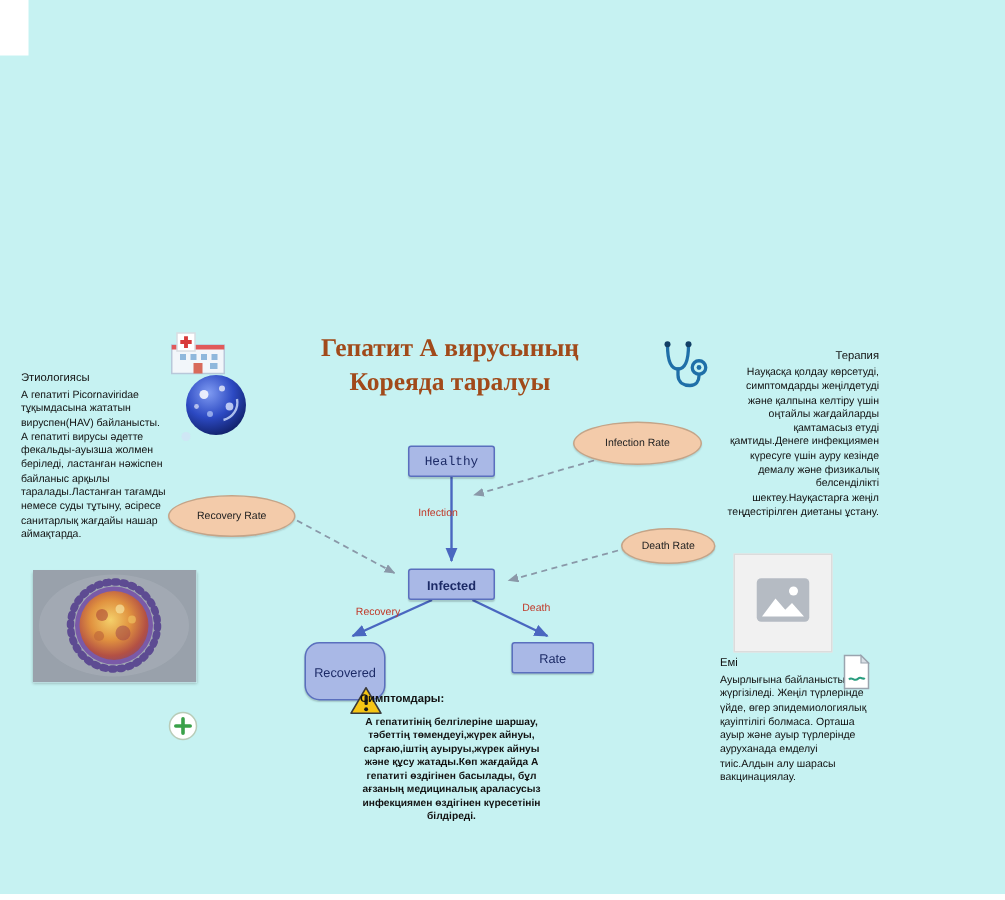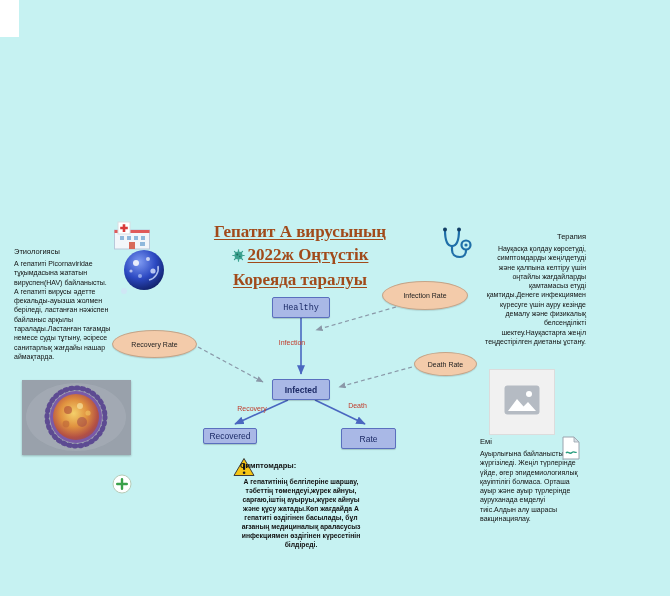--- a/index.html
+++ b/index.html
@@ -13,21 +13,21 @@
   .arrows { position:absolute; left:0; top:0; pointer-events:none; }
   .solid  { stroke:var(--arrow-solid,#4a67c0); stroke-width:1.6; }
   .dashed { stroke:var(--arrow-dashed,#8a98a8); stroke-width:1.2; stroke-dasharray:4 3; }
   .mkblue { fill:var(--arrow-solid,#4a67c0); }
   .mkgray { fill:var(--arrow-dashed,#8a98a8); }
 
   .title { position:absolute; left:185px; top:220px; width:230px; text-align:center;
            font-family:"Liberation Serif", serif; font-weight:bold; font-size:17px;
            color:var(--title,#a14a1a); }
   .title-line { line-height:23px; }
-  .title-line .u { text-decoration:underline; text-underline-offset:2px; }
+  .title-line .u { text-underline-offset:2px; }
   .title-icon { display:inline-block; vertical-align:-2px; margin-right:3px; }
 
   .node { position:absolute; display:flex; align-items:center; justify-content:center;
           background:var(--node-fill,#a9b8e6); border:1px solid var(--node-border,#5a6fbe);
           border-radius:2px; font-size:8.5px; color:var(--node-text,#1c2a66);
           box-shadow:0 1px 1px rgba(0,0,0,.18); }
   .oval { position:absolute; display:flex; align-items:center; justify-content:center;
           background:var(--oval-fill,#f3cbaa); border:1px solid var(--oval-border,#c4a488);
           border-radius:50%; font-size:7px; color:#222;
           box-shadow:0 1px 1px rgba(0,0,0,.12); }
@@ -63,34 +63,26 @@
     <line x1="301" y1="318" x2="301" y2="374" class="solid" marker-end="url(#mblue)"></line>
     <line x1="288" y1="400" x2="235" y2="424" class="solid" marker-end="url(#mblue)"></line>
     <line x1="315" y1="400" x2="365" y2="424" class="solid" marker-end="url(#mblue)"></line>
     <line x1="396" y1="307" x2="316" y2="330" class="dashed" marker-end="url(#mgray)"></line>
     <line x1="198" y1="347" x2="263" y2="382" class="dashed" marker-end="url(#mgray)"></line>
     <line x1="412" y1="367" x2="339" y2="387" class="dashed" marker-end="url(#mgray)"></line>
   </svg>
 
   <div class="title">
     <div class="title-line"><span class="u">Гепатит А вирусының</span></div>
-    <div class="title-line"><span class="title-icon"><svg width="13" height="13" viewBox="0 0 13 13">
-            <g stroke="#3aa18f" stroke-width="1.2" stroke-linecap="round">
-              <path d="M6.5 0.8 V2.4 M6.5 10.6 V12.2 M0.8 6.5 H2.4 M10.6 6.5 H12.2 M2.5 2.5 L3.6 3.6 M9.4 9.4 L10.5 10.5 M10.5 2.5 L9.4 3.6 M3.6 9.4 L2.5 10.5"></path>
-            </g>
-            <circle cx="6.5" cy="6.5" r="4" fill="#3aa18f"></circle>
-            <circle cx="5.3" cy="5.5" r="1" fill="#1e6e5e"></circle>
-            <circle cx="7.8" cy="7.5" r="0.8" fill="#1e6e5e"></circle>
-          </svg></span><span class="u">2022ж Оңтүстік</span></div>
     <div class="title-line"><span class="u">Кореяда таралуы</span></div>
   </div>
 
   <div class="node" style="left:272px; top:297px; width:58px; height:21px;font-family:Liberation Mono, monospace;">Healthy</div>
   <div class="node" style="left:272px; top:379px; width:58px; height:21px;font-weight:bold;">Infected</div>
-  <div class="node" style="left:203px; top:428px; width:54px; height:16px;">Recovered</div>
+  <div class="node" style="left:203px; top:428px; width:54px; height:39px;border-radius:10px;">Recovered</div>
   <div class="node" style="left:341px; top:428px; width:55px; height:21px;">Rate</div>
 
   <div class="edge-label" style="left:262px; top:339px; width:60px;">Infection</div>
   <div class="edge-label" style="left:222px; top:405px; width:60px;">Recovery</div>
   <div class="edge-label" style="left:330px; top:402px; width:55px;">Death</div>
 
   <div class="oval" style="left:382px; top:281px; width:86px; height:29px;">Infection Rate</div>
   <div class="oval" style="left:112px; top:330px; width:85px; height:28px;">Recovery Rate</div>
   <div class="oval" style="left:414px; top:352px; width:63px; height:24px;">Death Rate</div>
 

